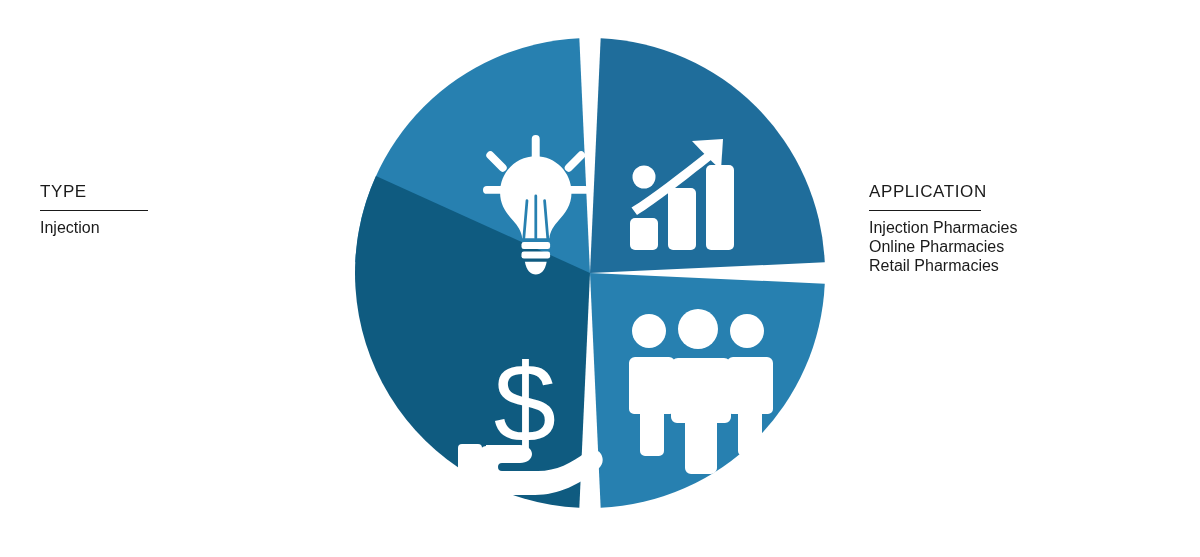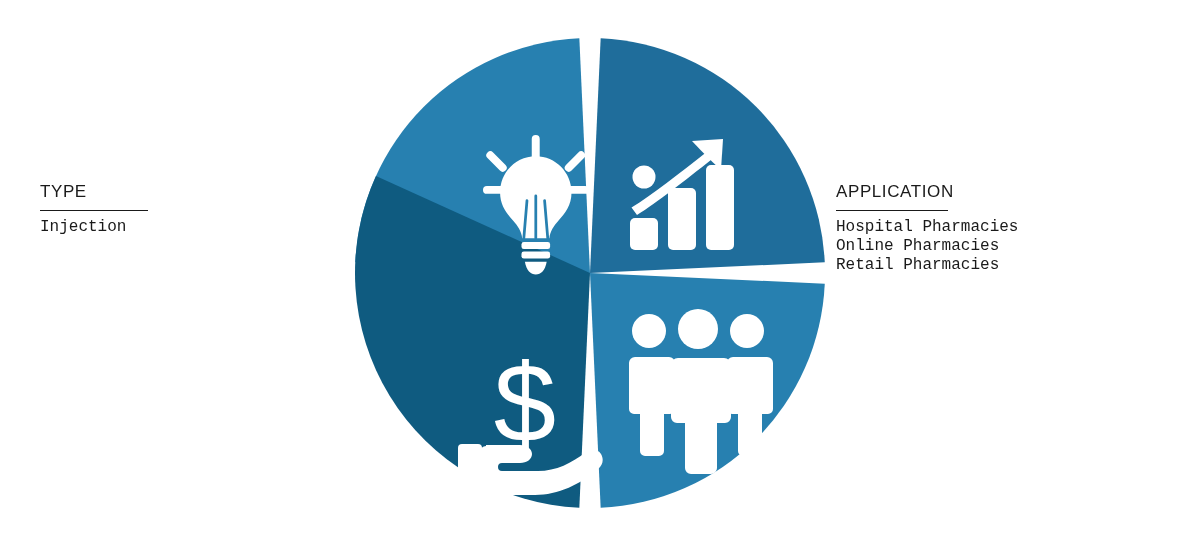--- a/index.html
+++ b/index.html
@@ -22,21 +22,21 @@
     width: 1192px;
     height: 557px;
   }
 
   
   .label-block {
     position: absolute;
     color: #1a1a1a;
   }
   .label-block.left  { left: 40px;  top: 182px; width: 300px; }
-  .label-block.right { left: 836px; top: 182px; width: 330px; }
+  .label-block.right { left: 869px; top: 182px; width: 330px; }
 
   .label-heading {
     font-size: 17px;
     letter-spacing: 0.6px;
     color: #1a1a1a;
     line-height: 20px;
     white-space: nowrap;
   }
 
   .label-rule {
@@ -45,21 +45,20 @@
     margin-top: 8px;
     margin-bottom: 7px;
   }
   .label-block.left  .label-rule { width: 108px; }
   .label-block.right .label-rule { width: 112px; }
 
   .label-list {
     list-style: none;
     margin: 0;
     padding: 0;
-    font-family: Liberation Mono, monospace;
   }
   .label-list li {
     font-size: 16px;
     line-height: 19px;
     color: #1a1a1a;
     white-space: nowrap;
   }
 
   
   .pie-wrap {
@@ -84,21 +83,21 @@
     <div class="label-rule"></div>
     <ul class="label-list">
       <li>Injection</li>
     </ul>
   </div>
 
   <div class="label-block right">
     <div class="label-heading">APPLICATION</div>
     <div class="label-rule"></div>
     <ul class="label-list">
-      <li>Hospital Pharmacies</li>
+      <li>Injection Pharmacies</li>
       <li>Online Pharmacies</li>
       <li>Retail Pharmacies</li>
     </ul>
   </div>
 
   <div class="pie-wrap">
     <svg class="pie-svg" viewBox="0 0 500 500" xmlns="http://www.w3.org/2000/svg">
 
       <g>
         <path class="seg" id="seg-idea" d="M 250.00 250.00

